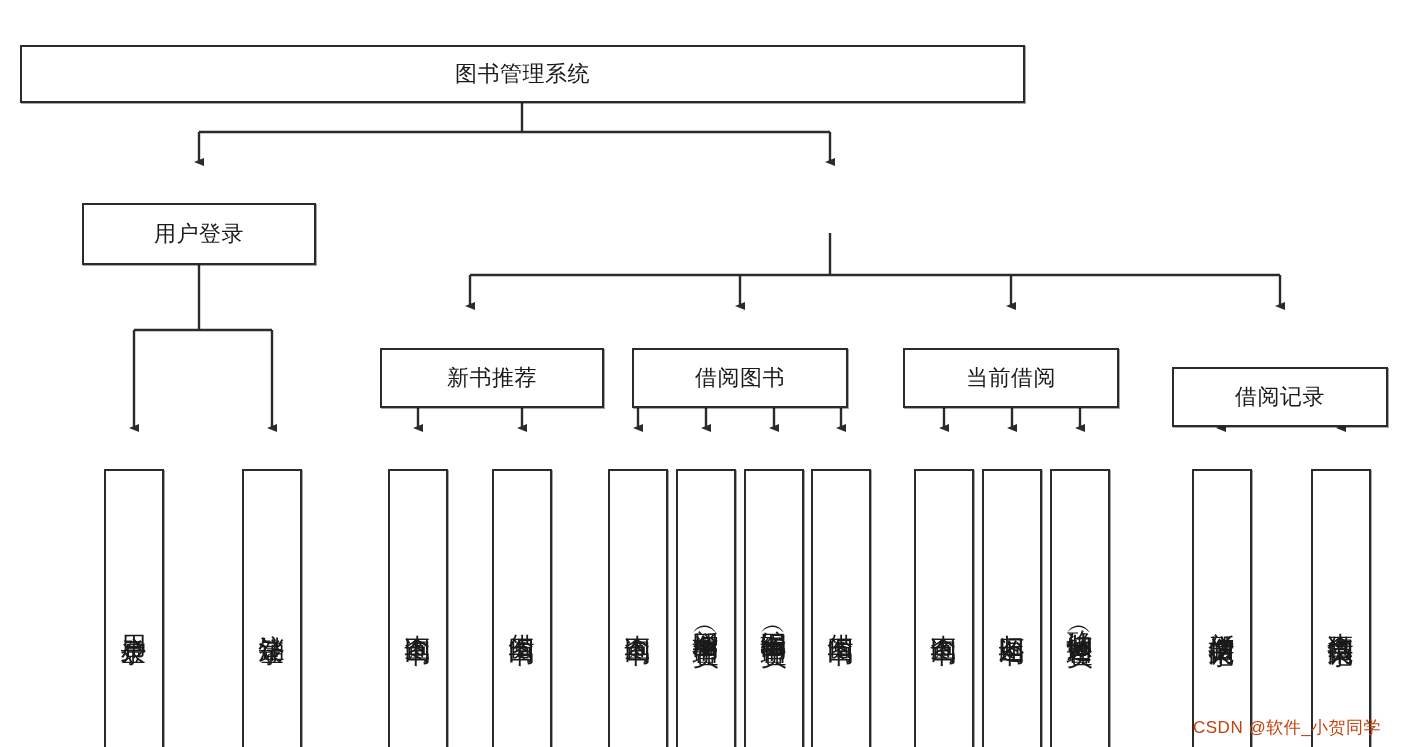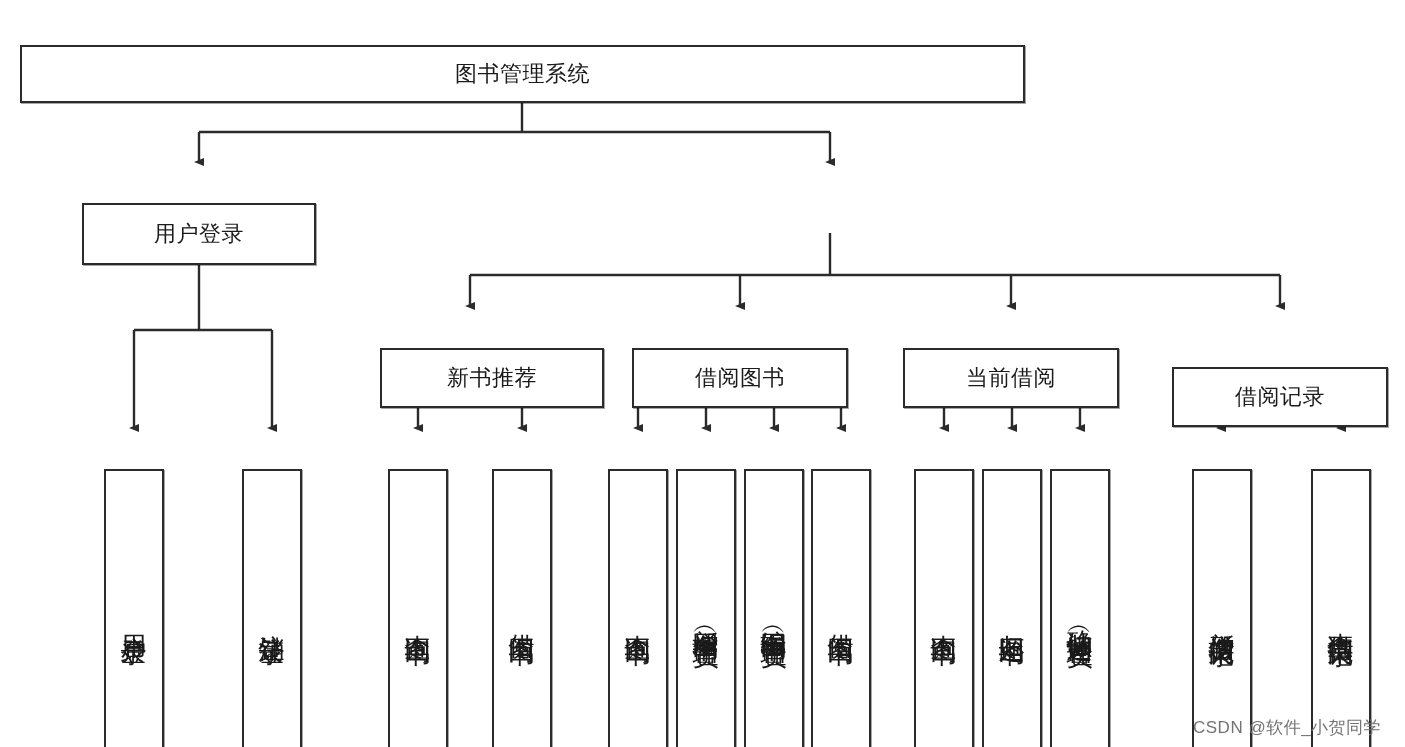--- a/index.html
+++ b/index.html
@@ -34,21 +34,21 @@
     writing-mode:vertical-rl;
     text-orientation:upright;
     font-size:26px;
     line-height:1.16;
     letter-spacing:2px;
     white-space:normal;
   }
   .watermark{
     position:absolute;
     font-size:17px;
-    color:#737373;
+    color:#c2410c;
     white-space:nowrap;
     letter-spacing:0.5px;
     pointer-events:none;
   }
 </style>
 </head>
 <body>
 
 <div id="canvas">
 

